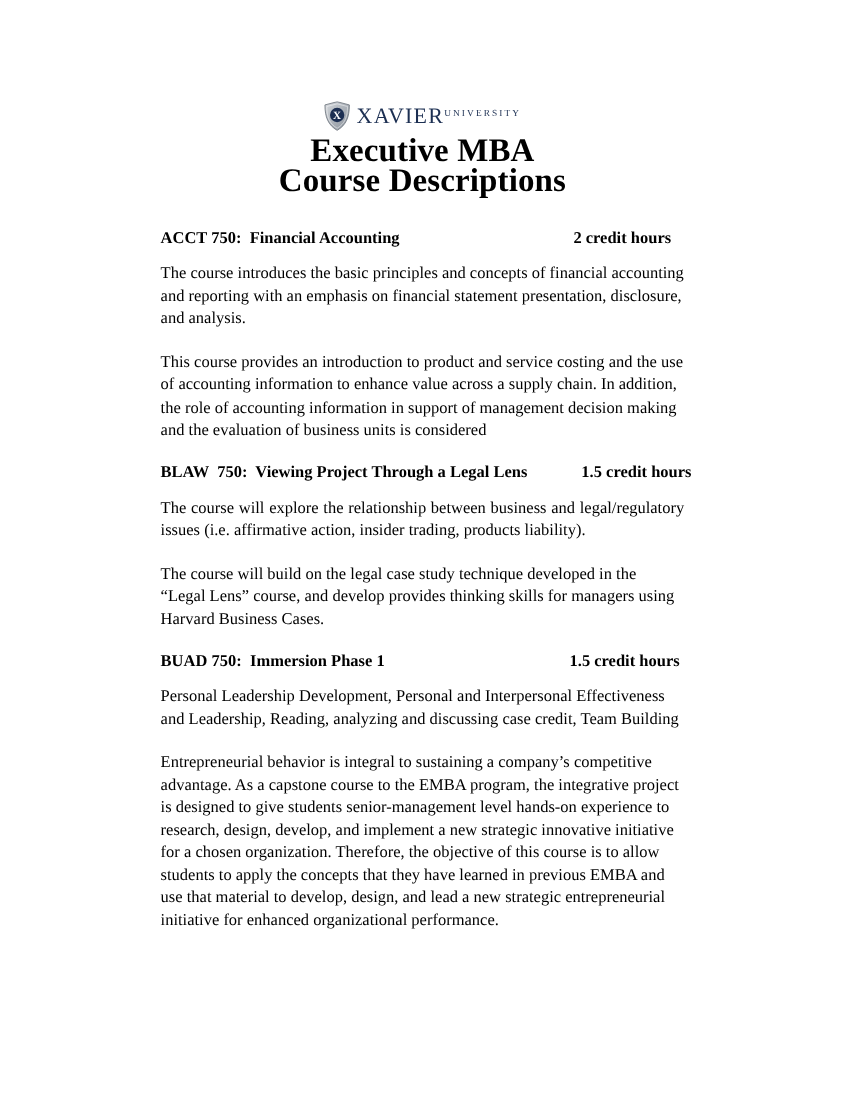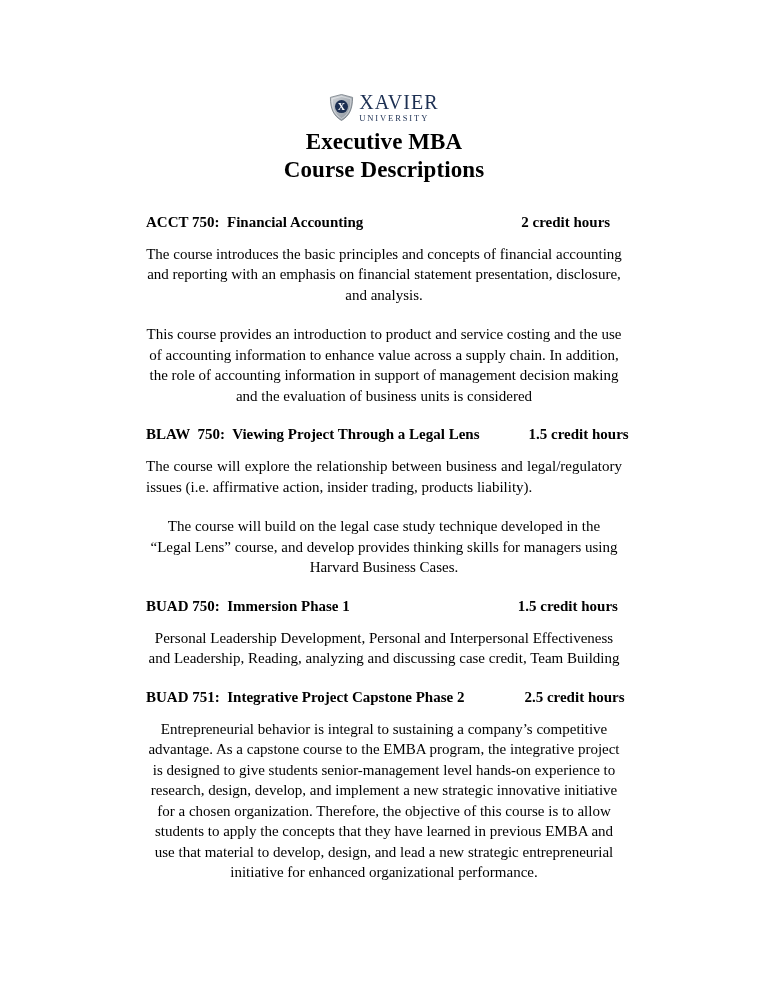--- a/index.html
+++ b/index.html
@@ -38,21 +38,21 @@
     gap: 5px;
     line-height: 1;
   }
   .logo-shield {
     width: 25px;
     height: 27px;
     display: block;
   }
   .logo-wordmark {
     display: flex;
-    flex-direction: column;
+    flex-direction: row;
     align-items: flex-start;
     line-height: 1;
   }
   .logo-name {
     font-family: "Liberation Serif", "DejaVu Serif", serif;
     font-size: 20px;
     letter-spacing: 1.1px;
     font-weight: 400;
     color: #1c2f52;
     line-height: 1;
@@ -63,21 +63,21 @@
     letter-spacing: 1.9px;
     font-weight: 400;
     color: #1c2f52;
     line-height: 1.25;
     margin-top: 1px;
   }
 
   .doc-title {
     text-align: center;
     font-weight: bold;
-    font-size: 23px;
+    font-size: 30px;
     line-height: 28px;
     margin: 4px 0 0 0;
     letter-spacing: 0.1px;
   }
   .doc-title-line {
     display: block;
   }
 
   
   .content {
@@ -108,21 +108,20 @@
   .course-credits {
     display: inline-block;
     white-space: pre;
   }
 
   .course-body {
     font-size: 15px;
     line-height: 20.5px;
     margin: 0 0 19px 0;
     max-width: 570px;
-    text-align: center;
   }
   .course-body.justify {
     text-align: justify;
     text-justify: inter-word;
     max-width: 592px;
   }
 </style>
 </head>
 <body>
 
@@ -168,18 +167,17 @@
         <p class="course-body justify">The course will explore the relationship between business and legal/regulatory issues (i.e. affirmative action, insider trading, products liability).</p>
       </div>
       <div class="course">
         <p class="course-body">The course will build on the legal case study technique developed in the “Legal Lens” course, and develop provides thinking skills for managers using Harvard Business Cases.</p>
       </div>
       <div class="course">
         <div class="course-head"><span class="course-code">BUAD 750:  Immersion Phase 1</span><span class="course-credits" style="margin-left: 168px;">1.5 credit hours</span></div>
         <p class="course-body">Personal Leadership Development, Personal and Interpersonal Effectiveness and Leadership, Reading, analyzing and discussing case credit, Team Building</p>
       </div>
       <div class="course">
-        <div class="course-head"><span class="course-code">BUAD 751:  Integrative Project Capstone Phase 2</span><span class="course-credits" style="margin-left: 60px;">2.5 credit hours</span></div>
         <p class="course-body">Entrepreneurial behavior is integral to sustaining a company’s competitive advantage.  As a capstone course to the EMBA program, the integrative project is designed to give students senior-management level hands-on experience to research, design, develop, and implement a new strategic innovative initiative for a chosen organization.  Therefore, the objective of this course is to allow students to apply the concepts that they have learned in previous EMBA and use that  material to develop, design, and lead a new strategic entrepreneurial initiative for enhanced organizational performance.</p>
       </div>
     </div>
 
 </div>
 
 </body></html>

